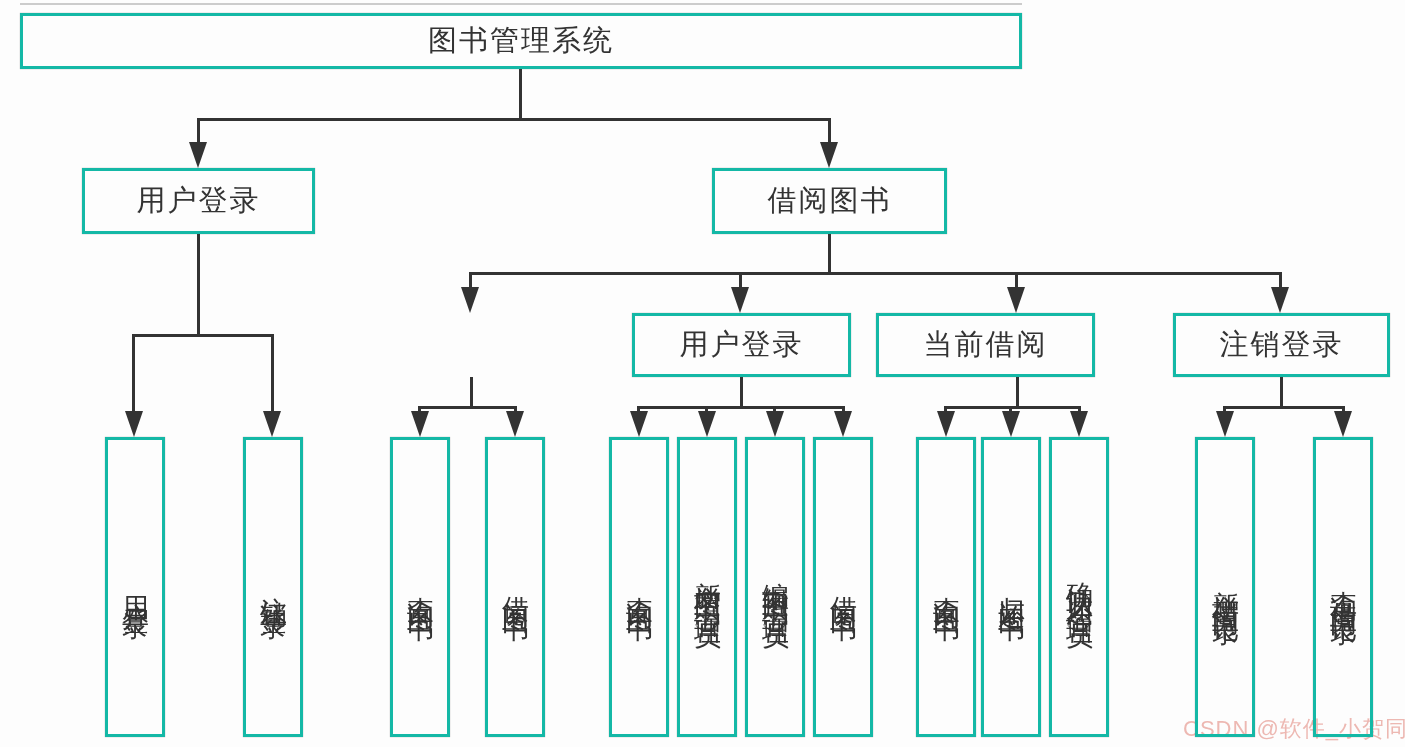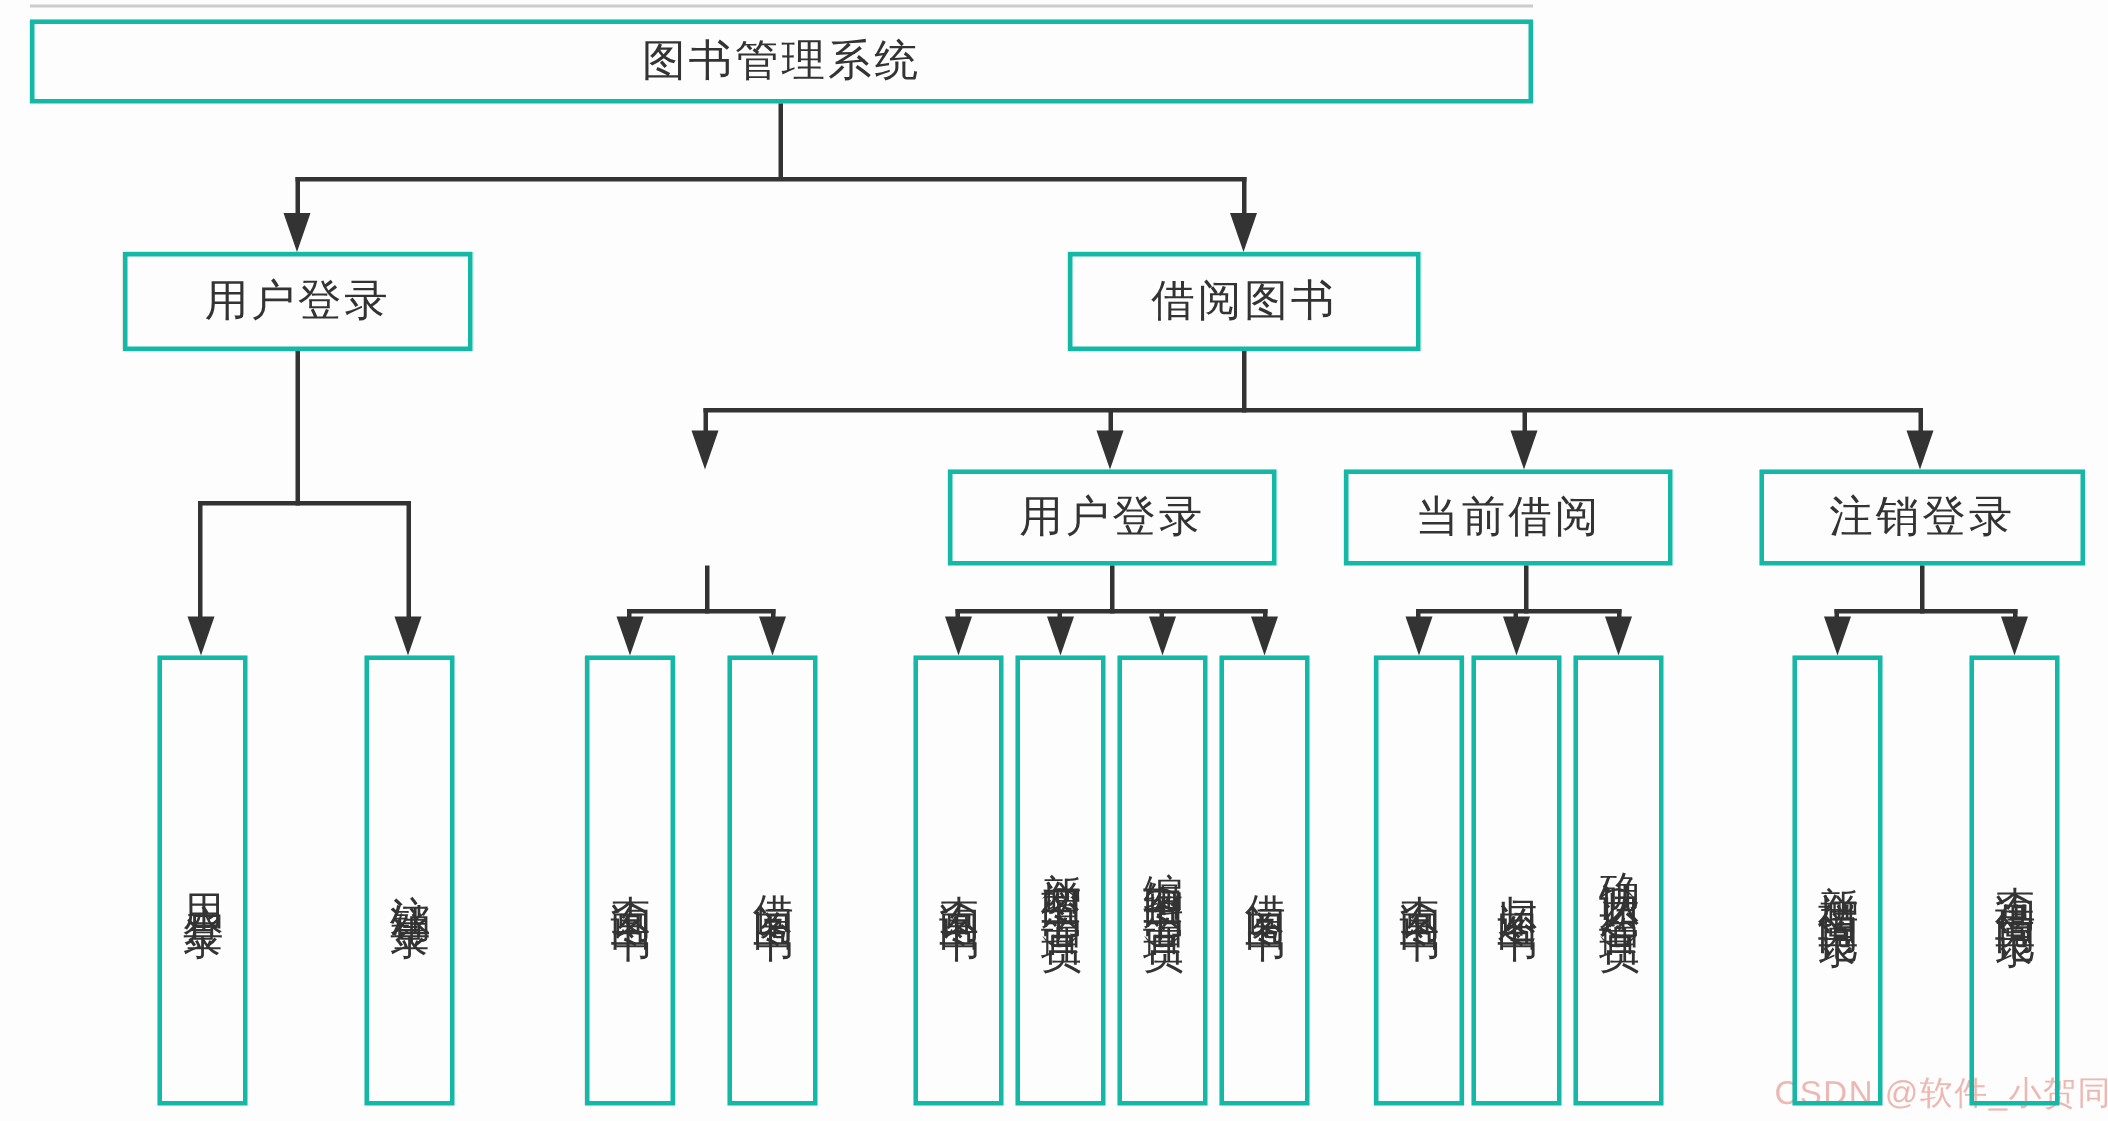--- a/index.html
+++ b/index.html
@@ -65,21 +65,21 @@
   <div class="vline" style="left:469px;top:272px;height:19px"></div>
   <div class="arrow" style="left:461px;top:287px"></div>
   <div class="vline" style="left:739px;top:272px;height:19px"></div>
   <div class="arrow" style="left:731px;top:287px"></div>
   <div class="vline" style="left:1015px;top:272px;height:19px"></div>
   <div class="arrow" style="left:1007px;top:287px"></div>
   <div class="vline" style="left:1279px;top:272px;height:19px"></div>
   <div class="arrow" style="left:1271px;top:287px"></div>
 
   <div class="box hlabel" style="left:632px;top:313px;width:219px;height:64px">用户登录</div>
-  <div class="box hlabel" style="left:896px;top:313px;width:219px;height:64px">当前借阅</div>
+  <div class="box hlabel" style="left:876px;top:313px;width:219px;height:64px">当前借阅</div>
   <div class="box hlabel" style="left:1173px;top:313px;width:217px;height:64px">注销登录</div>
 
   <div class="vline" style="left:470px;top:377px;height:32px"></div>
   <div class="hline" style="left:418px;top:406px;width:99px"></div>
   <div class="vline" style="left:418px;top:406px;height:9px"></div>
   <div class="arrow" style="left:411px;top:411px"></div>
   <div class="vline" style="left:514px;top:406px;height:9px"></div>
   <div class="arrow" style="left:506px;top:411px"></div>
 
   <div class="vline" style="left:740px;top:377px;height:32px"></div>

